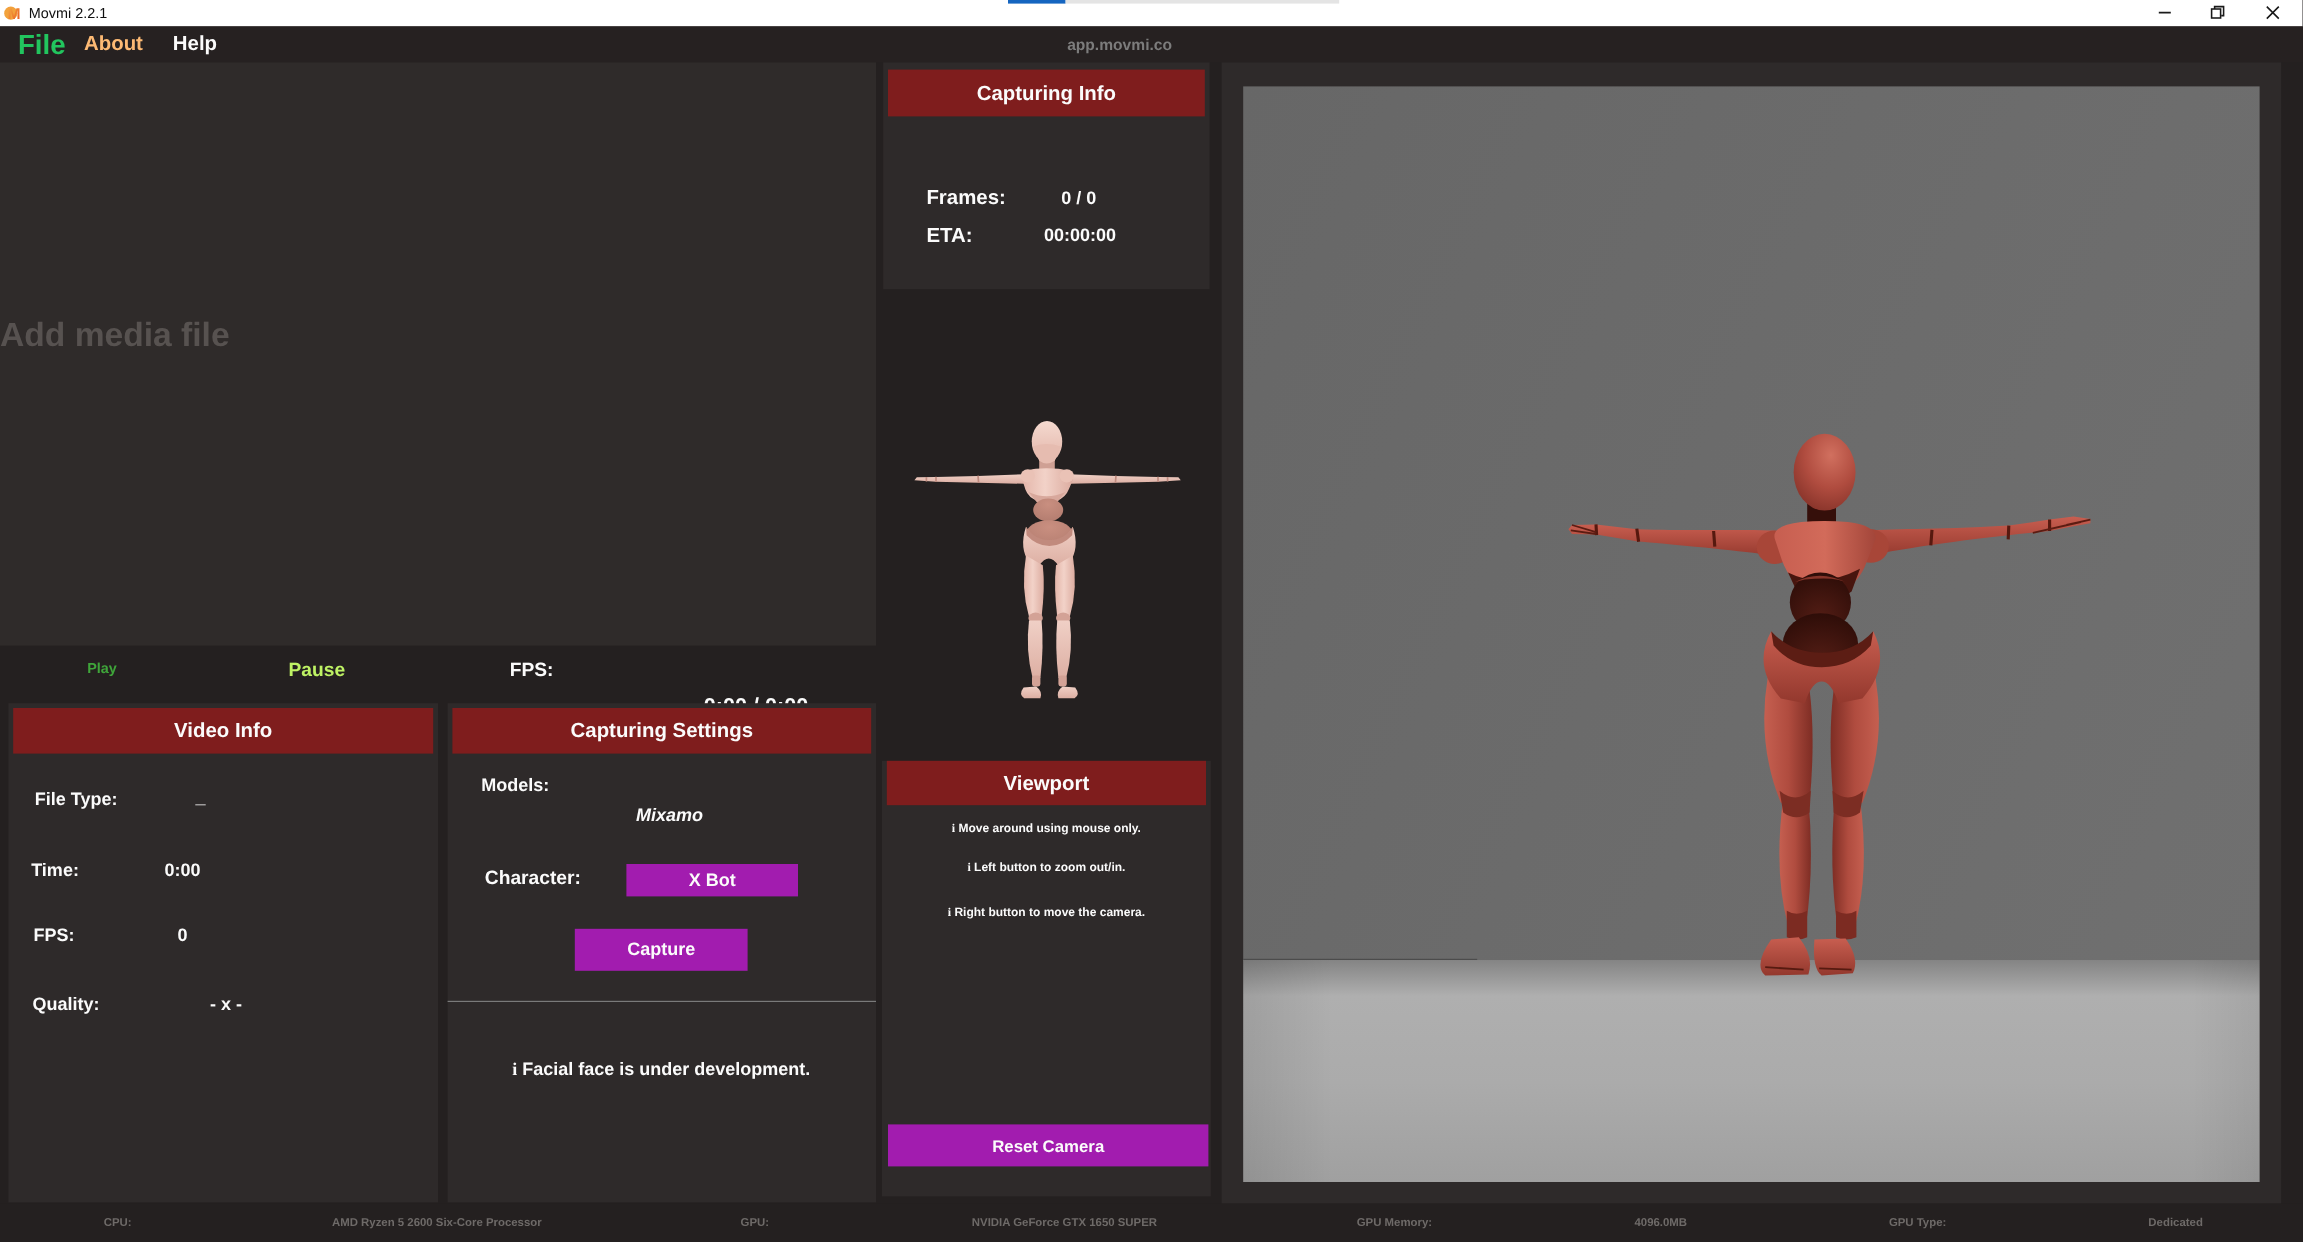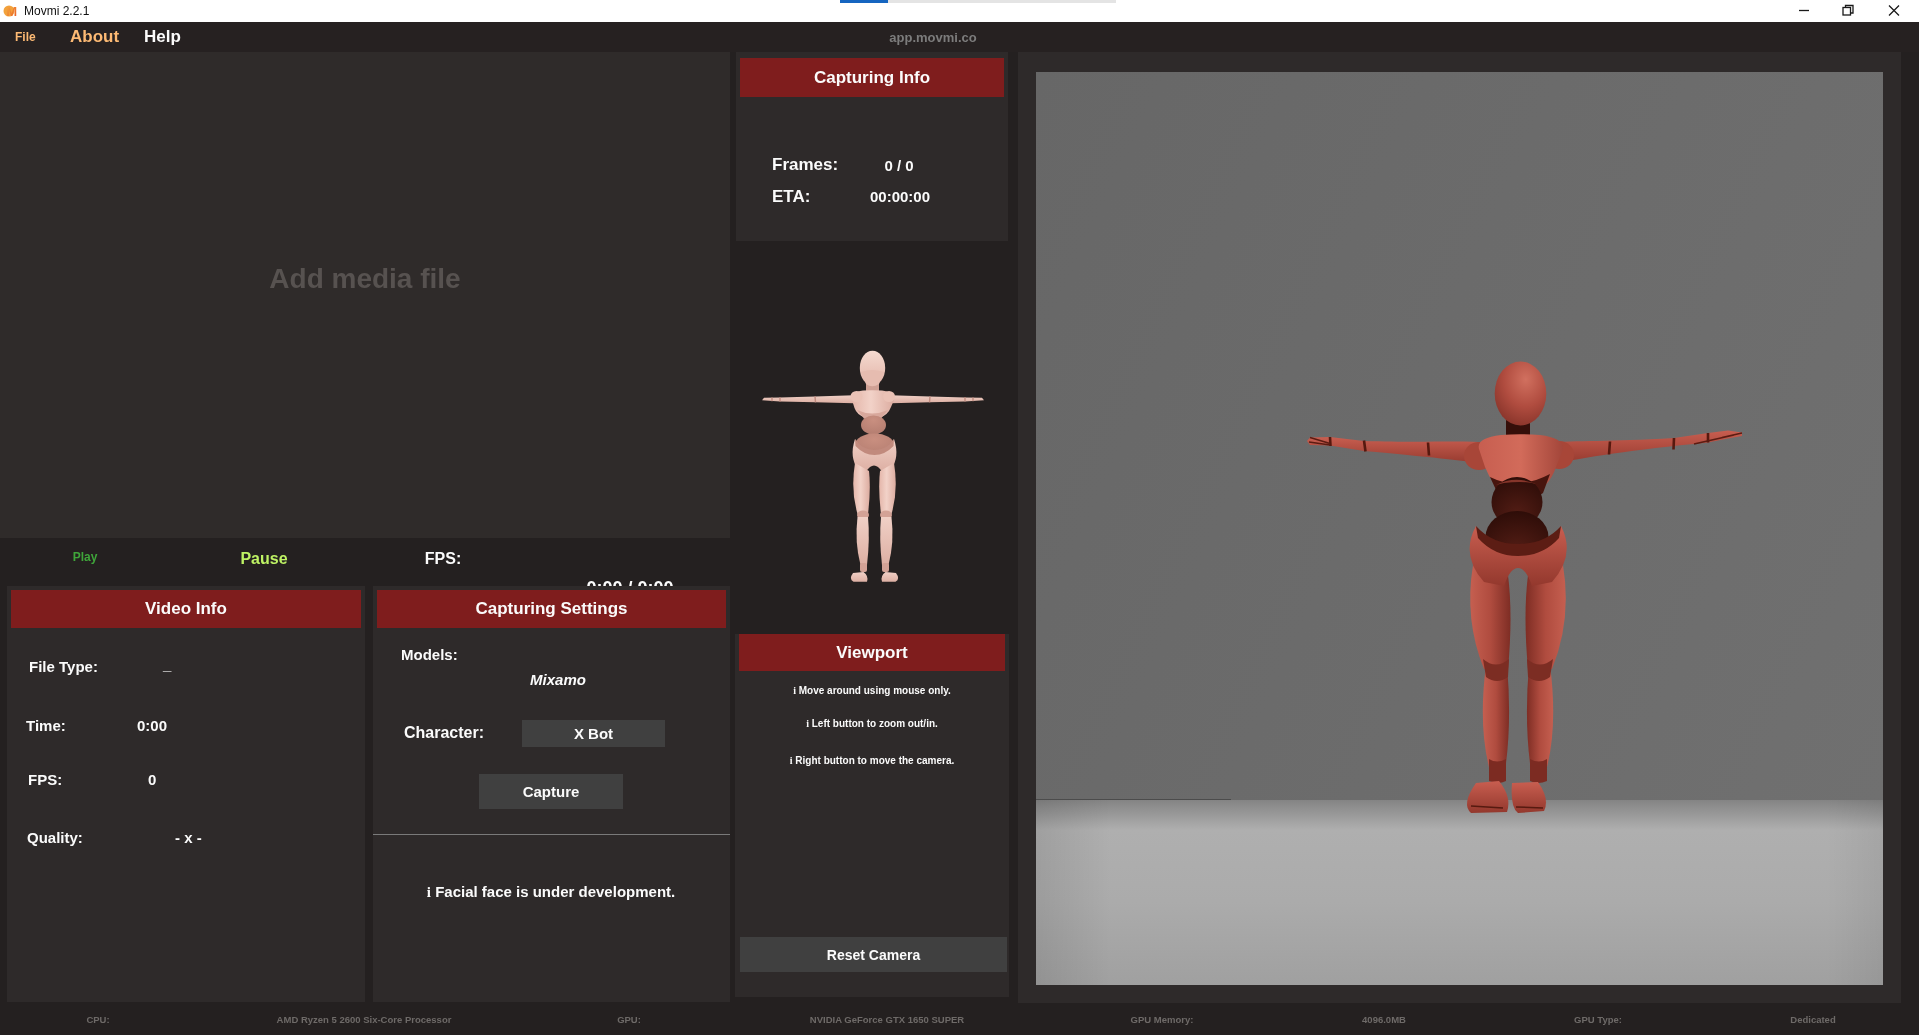--- a/index.html
+++ b/index.html
@@ -1,21 +1,21 @@
 <!DOCTYPE html>
 <html><head>
 <meta charset="utf-8">
 <style>
   html,body{margin:0;padding:0;background:#242020;}
   #root{position:relative;width:1919px;height:1035px;background:#242020;overflow:hidden;
         font-family:"Liberation Sans", sans-serif;}
   .abs{position:absolute;}
   .hdr{position:absolute;background:#7f1d1d;color:#fbfbfb;font-weight:bold;font-size:17px;
        display:flex;align-items:center;justify-content:center;}
-  .btn{position:absolute;background:#404040;color:#fbfbfb;font-weight:bold;
+  .btn{position:absolute;background:#a21caf;color:#fbfbfb;font-weight:bold;
        display:flex;align-items:center;justify-content:center;}
   .lbl{position:absolute;color:#fbfbfb;font-weight:bold;font-size:15px;white-space:nowrap;}
   .gray{color:#6e6a68;font-weight:bold;font-size:9.5px;white-space:nowrap;position:absolute;}
 </style>
 </head>
 <body>
 <div id="root">
 
   <div class="abs" style="left:0;top:0;width:1919px;height:22px;background:#ffffff;"></div>
   <div class="abs" style="left:840px;top:0;width:48px;height:3px;background:#1565c0;"></div>
@@ -33,27 +33,27 @@
   <div class="abs" style="left:24px;top:4px;font-size:12px;color:#101010;">Movmi 2.2.1</div>
 
   <svg class="abs" style="left:1794px;top:0;" width="120" height="22" viewBox="0 0 120 22">
     <line x1="5" y1="10.5" x2="15" y2="10.5" stroke="#1a1a1a" stroke-width="1.3"></line>
     <rect x="49" y="7.5" width="7.5" height="7.5" fill="none" stroke="#1a1a1a" stroke-width="1.3"></rect>
     <path d="M51.5 7.5 v-2 h7.5 v7.5 h-2" fill="none" stroke="#1a1a1a" stroke-width="1.3"></path>
     <path d="M95 5.5 l10 10 M105 5.5 l-10 10" stroke="#1a1a1a" stroke-width="1.3"></path>
   </svg>
 
   <div class="abs" style="left:0;top:22px;width:1919px;height:30px;background:#262121;"></div>
-  <div class="abs" style="left:15px;top:22px;height:30px;display:flex;align-items:center;color:#fdba74;font-weight:bold;font-size:12px;">File</div>
+  <div class="abs" style="left:15px;top:22px;height:30px;display:flex;align-items:center;color:#22c55e;font-weight:bold;font-size:23px;">File</div>
   <div class="abs" style="left:70px;top:22px;height:30px;display:flex;align-items:center;color:#fdba74;font-weight:bold;font-size:17px;">About</div>
   <div class="abs" style="left:144px;top:22px;height:30px;display:flex;align-items:center;color:#fbfbfb;font-weight:bold;font-size:17px;">Help</div>
   <div class="abs" style="left:833px;top:22px;width:200px;height:30px;display:flex;align-items:center;justify-content:center;color:#7c7c7c;font-weight:bold;font-size:13px;">app.movmi.co</div>
 
   <div class="abs" style="left:0;top:52px;width:730px;height:486px;background:#2f2b2a;"></div>
-  <div class="abs" style="left:0;top:52px;width:730px;height:486px;display:flex;align-items:center;justify-content:center;">
+  <div class="abs" style="left:0;top:52px;width:730px;height:486px;display:flex;align-items:center;">
     <div style="color:#575250;font-weight:bold;font-size:28px;margin-top:-32px;">Add media file</div>
   </div>
 
   <div class="lbl" style="left:85px;top:550px;transform:translateX(-50%);color:#3fa53a;font-size:12px;">Play</div>
   <div class="lbl" style="left:264px;top:550px;transform:translateX(-50%);color:#bef264;font-size:16px;">Pause</div>
   <div class="lbl" style="left:443px;top:550px;transform:translateX(-50%);font-size:16px;">FPS:</div>
   <div class="lbl" style="left:630px;top:578px;transform:translateX(-50%);font-size:18px;">0:00&nbsp;/&nbsp;0:00</div>
 
   <div class="abs" style="left:7px;top:586px;width:358px;height:416px;background:#2e2a2a;"></div>
   <div class="hdr" style="left:11px;top:590px;width:350px;height:38px;">Video Info</div>

